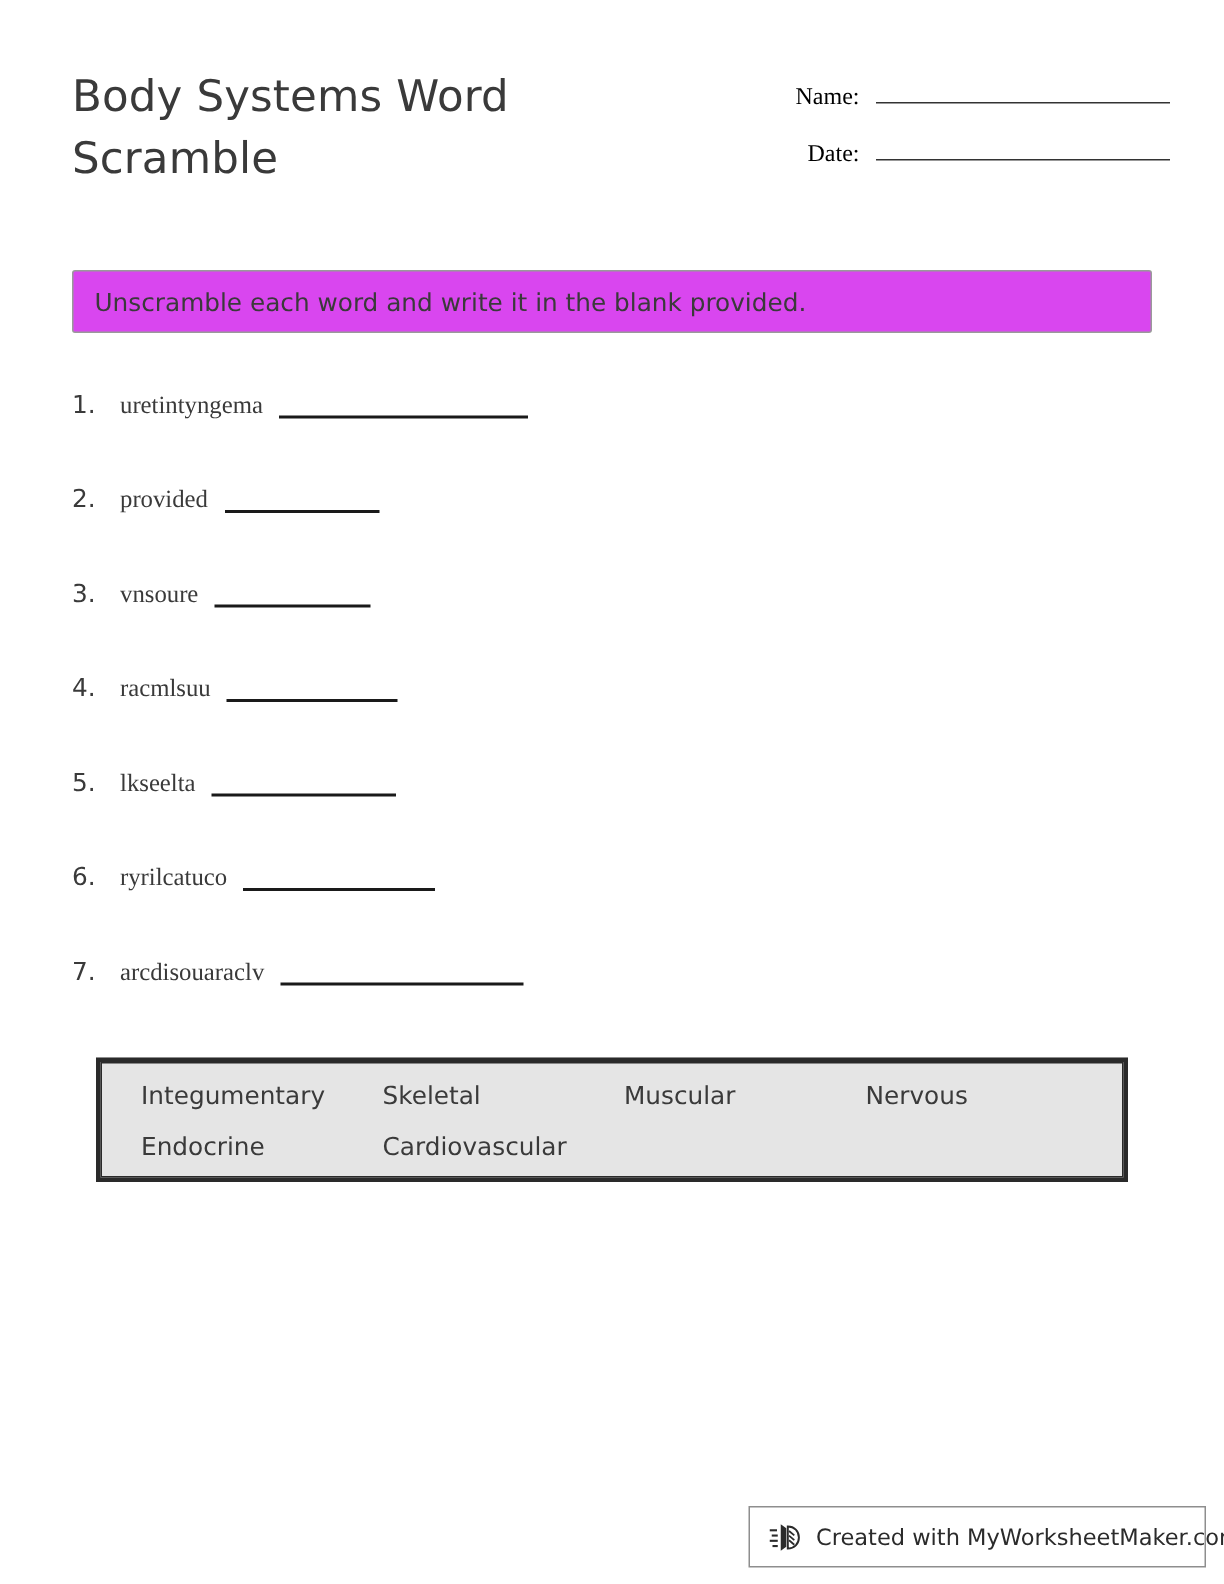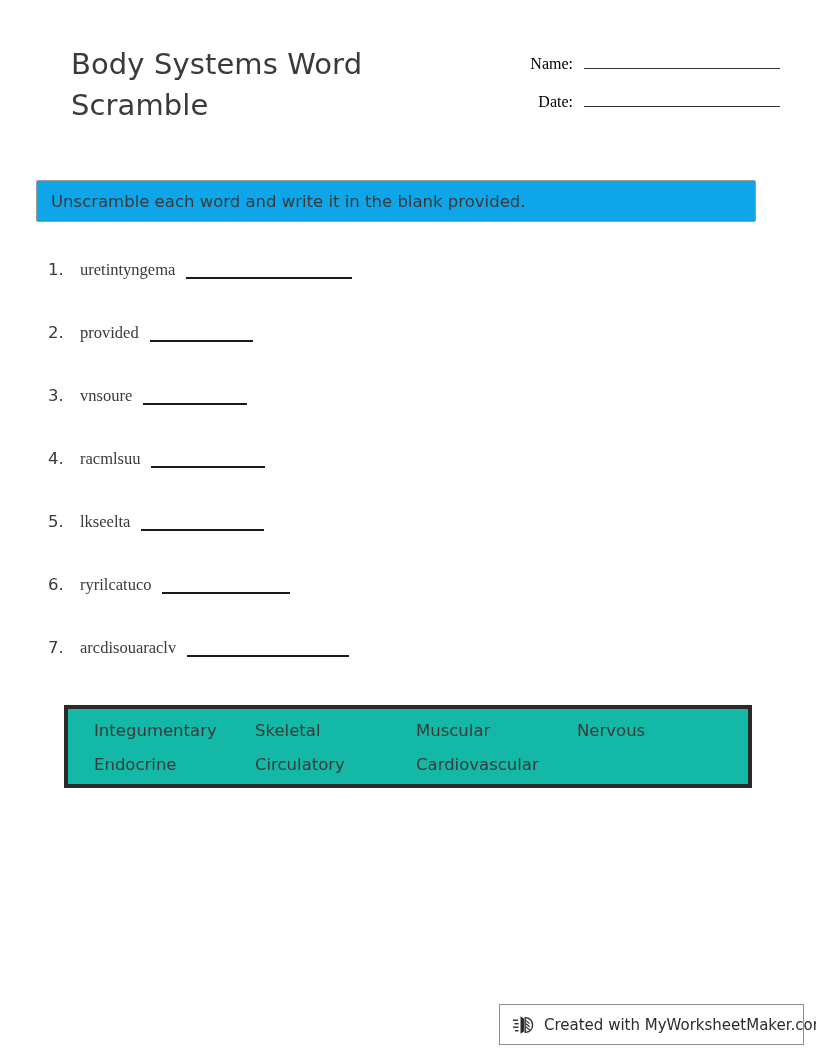--- a/index.html
+++ b/index.html
@@ -26,21 +26,20 @@
   #worksheet-title {
     position: absolute;
     left: 48px;
     top: 44px;
     width: 400px;
     font-size: 29px;
     font-weight: 400;
     line-height: 41px;
     color: #3a3a3a;
     letter-spacing: 0.1px;
-    margin-left: 23px;
   }
   .meta-row {
     position: absolute;
     left: 505px;
     width: 275px;
     height: 30px;
     display: flex;
     align-items: baseline;
   }
   #meta-name { top: 50px; }
@@ -56,28 +55,28 @@
   .meta-rule {
     flex: 1;
     margin-left: 11px;
     border-bottom: 1.4px solid #333333;
     height: 18px;
   }
 
   
   #instruction-box {
     position: absolute;
-    left: 36px;
+    left: 48px;
     top: 180px;
     width: 720px;
     height: 42px;
     box-sizing: border-box;
     border: 1px solid #9a9a9a;
     border-radius: 2px;
-    background: #0ea5e9;
+    background: #d946ef;
     display: flex;
     align-items: center;
   }
   #instruction-text {
     padding-left: 14px;
     font-size: 16.5px;
     color: #3a3a3a;
     font-weight: 400;
   }
 
@@ -117,21 +116,21 @@
 
   
   #word-bank {
     position: absolute;
     left: 64px;
     top: 705px;
     width: 688px;
     height: 83px;
     box-sizing: border-box;
     border: 3px solid #2a2a2a;
-    background: #14b8a6;
+    background: #e5e5e5;
     padding: 0;
   }
   #word-bank-inner {
     box-sizing: border-box;
     width: 100%;
     height: 100%;
     border: 1px solid #2a2a2a;
     padding: 10px 0 0 26px;
   }
   .bank-row {
@@ -237,21 +236,20 @@
 <div id="word-bank">
   <div id="word-bank-inner">
       <div class="bank-row">
         <span class="bank-word">Integumentary</span>
         <span class="bank-word">Skeletal</span>
         <span class="bank-word">Muscular</span>
         <span class="bank-word">Nervous</span>
       </div>
       <div class="bank-row">
         <span class="bank-word">Endocrine</span>
-        <span class="bank-word">Circulatory</span>
         <span class="bank-word">Cardiovascular</span>
         <span class="bank-word"></span>
       </div>
     </div>
 </div>
 
 <div id="footer-badge">
   <svg id="footer-logo" viewBox="0 0 24 22">
     <g fill="#2b2b2b">
       <rect x="0" y="5.5" width="5" height="1.4"></rect>

